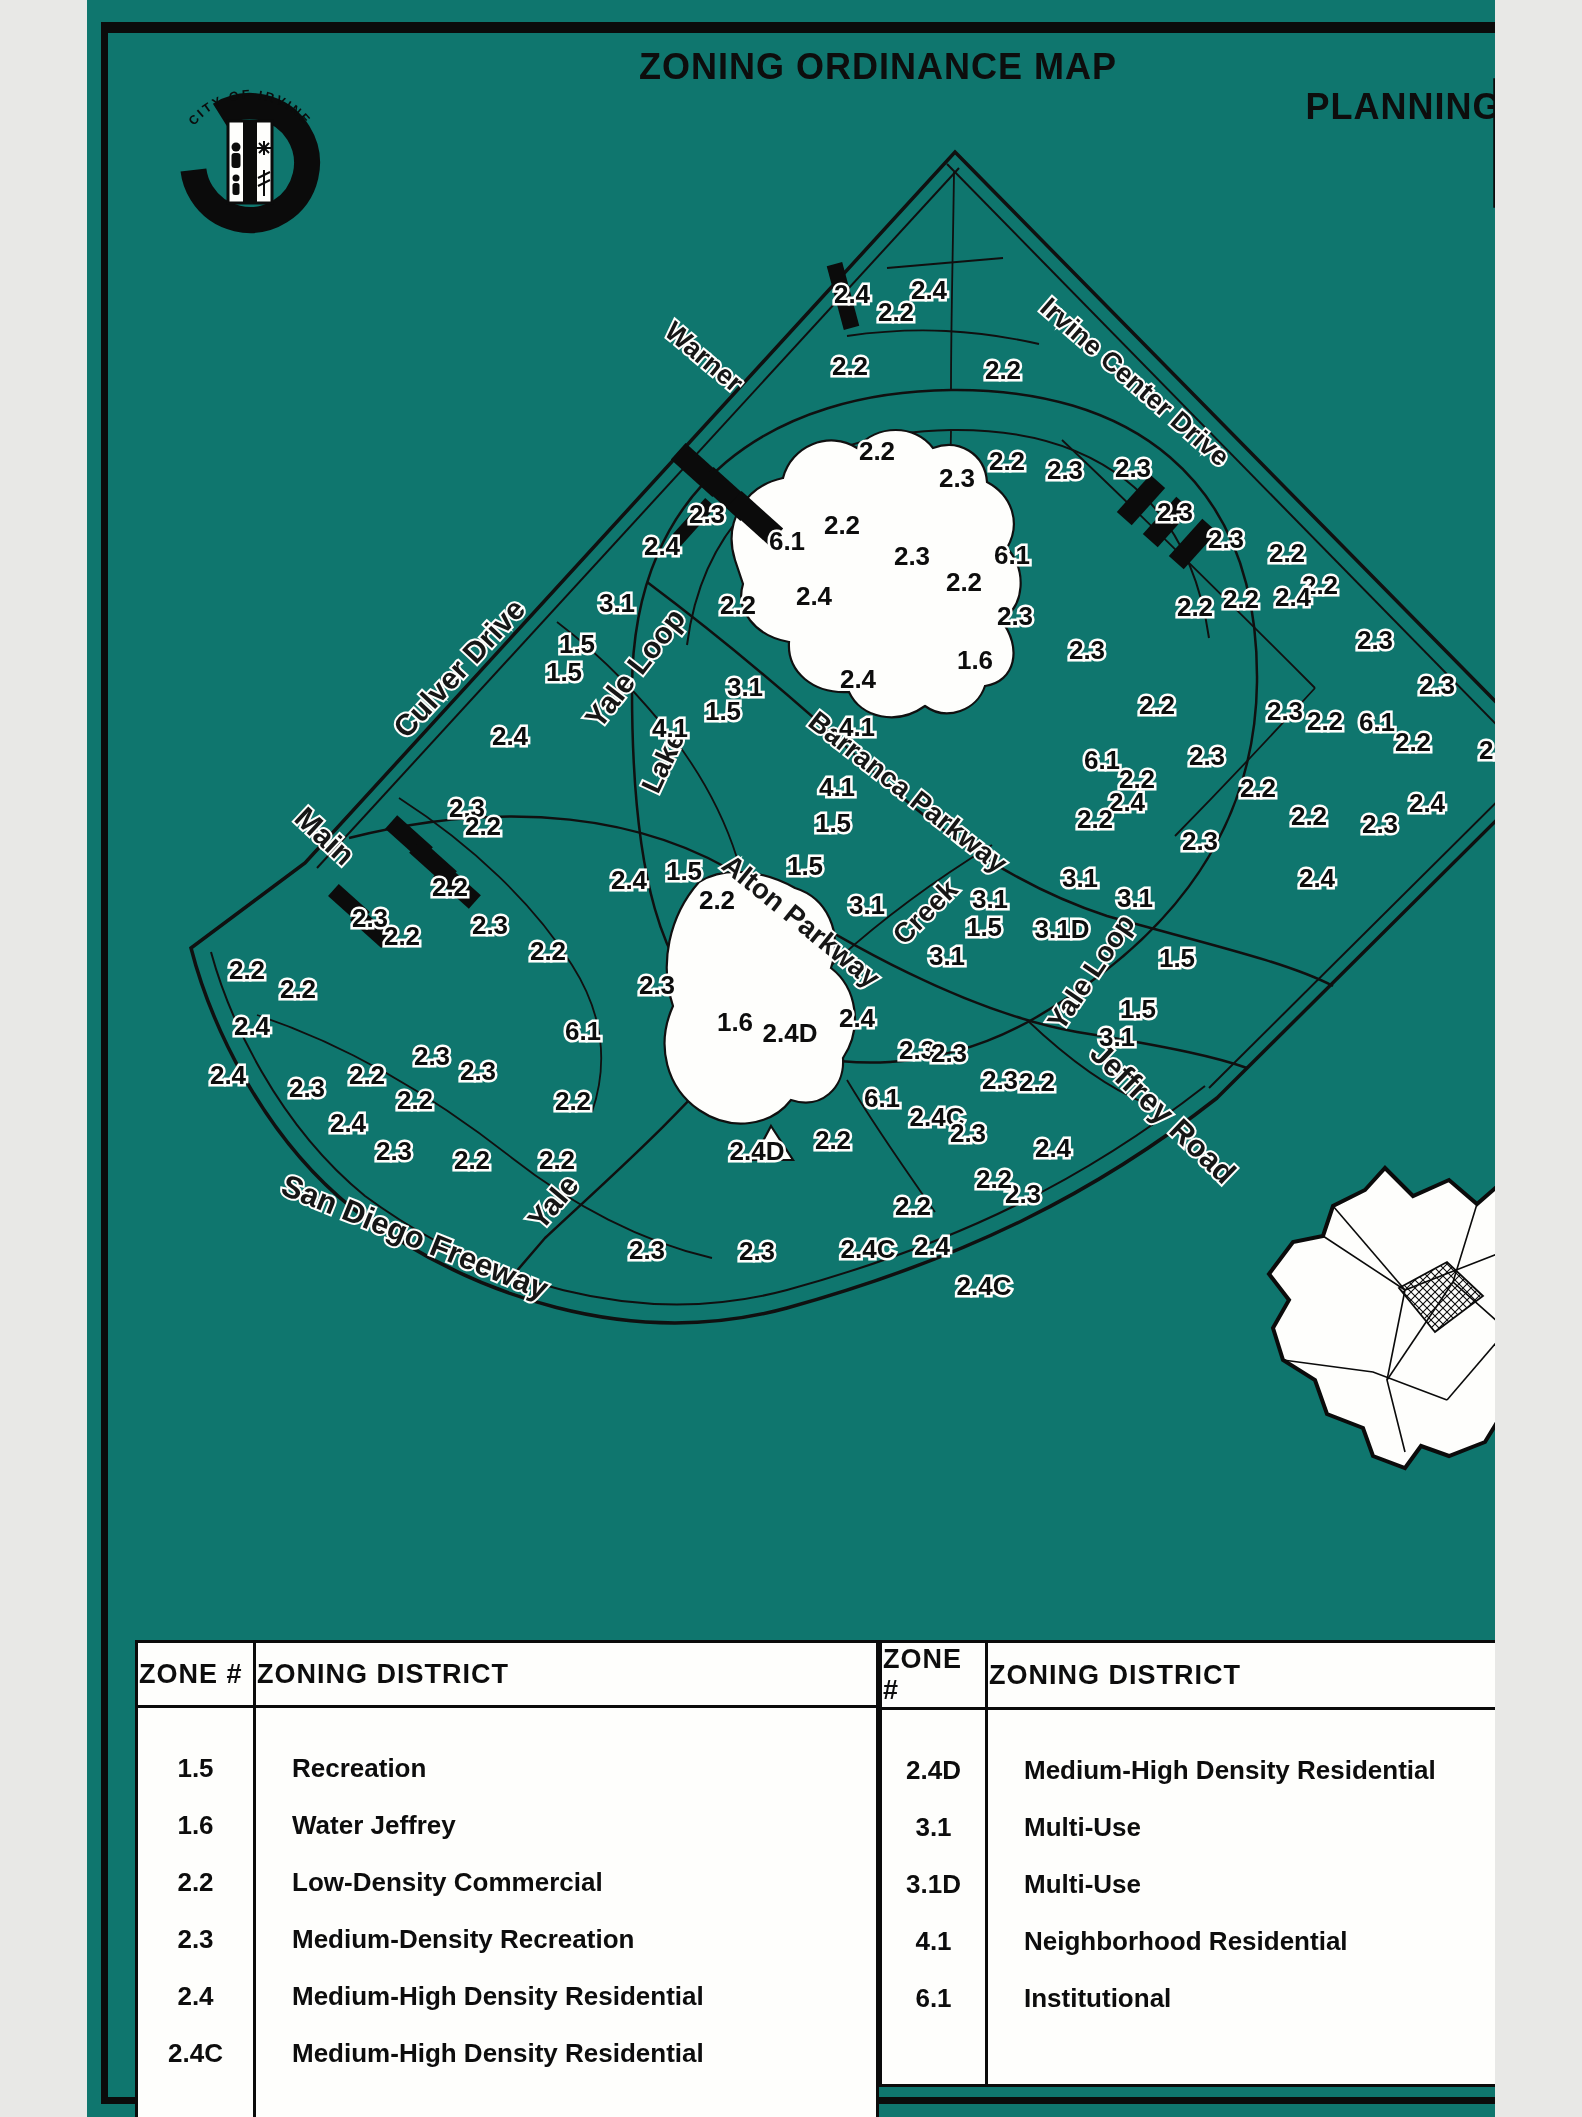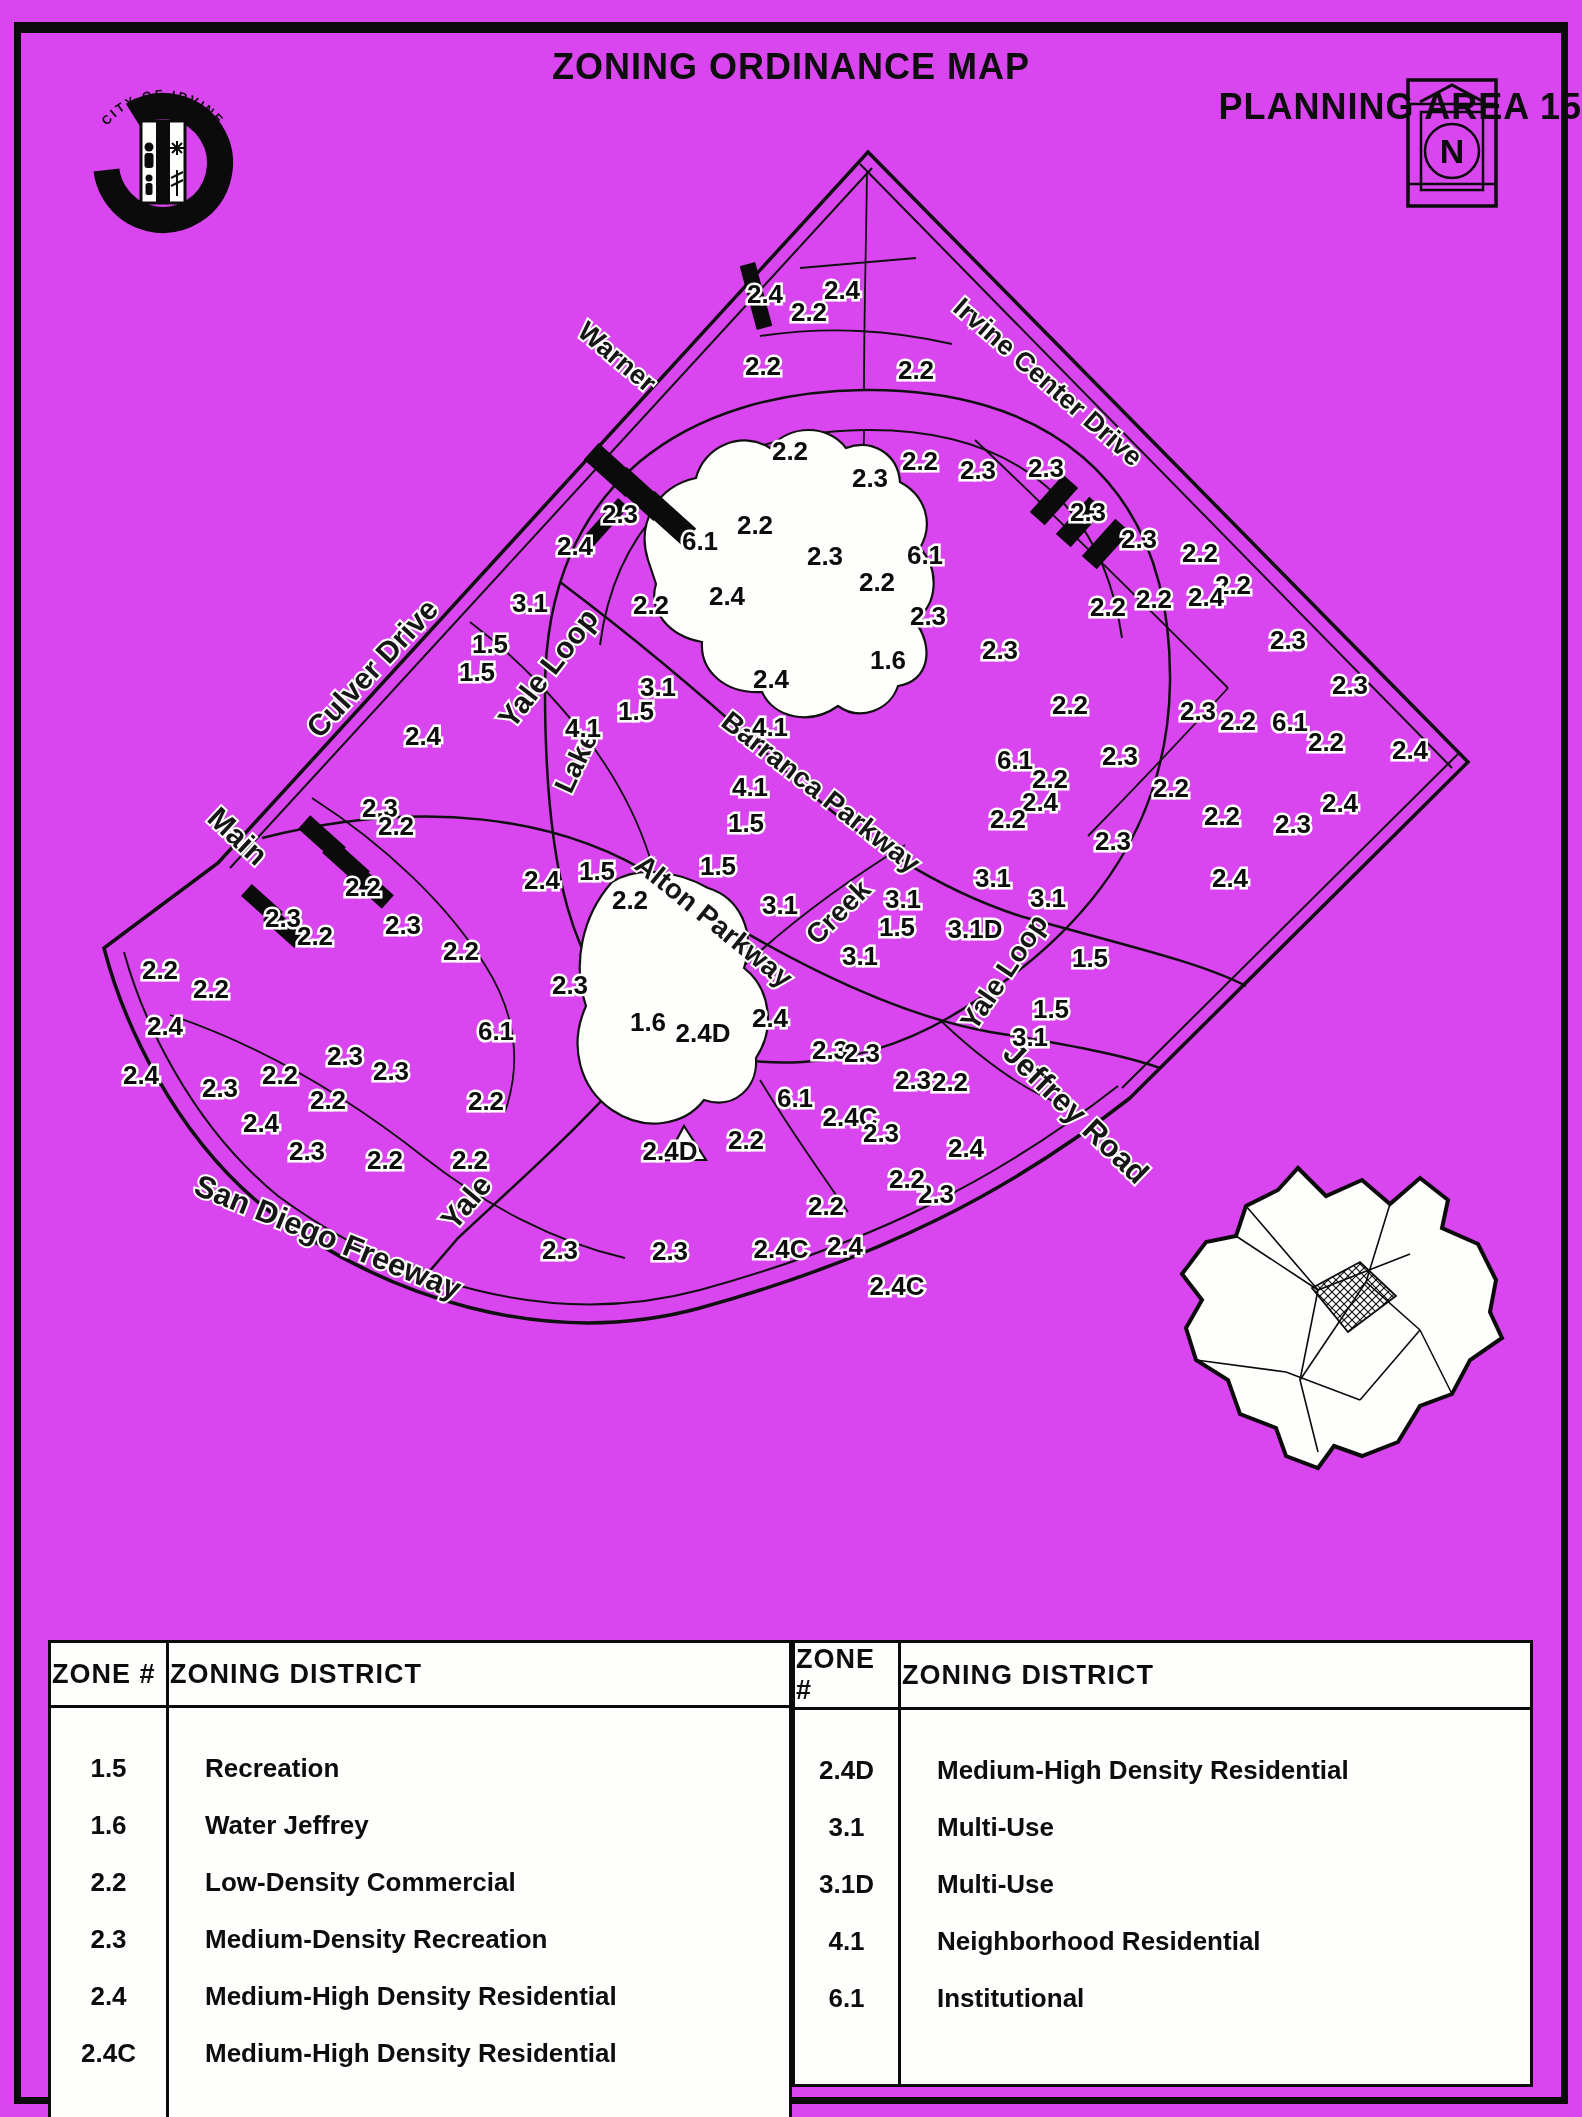--- a/index.html
+++ b/index.html
@@ -1,16 +1,16 @@
 <!DOCTYPE html>
 <html><head>
 <meta charset="utf-8">
 <style>
   html,body{margin:0;padding:0;background:#e8e8e6;}
-  #page{position:relative;width:1582px;height:2117px;background:#d946ef;margin:0 auto;
+  #page{position:relative;width:1408px;height:2117px;background:#0f766e;margin:0 auto;
         font-family:"Liberation Sans",sans-serif;color:#0d0d0d;overflow:hidden;}
   #frame{position:absolute;left:14px;top:22px;width:1540px;height:2064px;
          border:7px solid #0b0b0b;border-top-width:11px;pointer-events:none;}
   
   .title1{position:absolute;left:0;top:46px;width:1582px;text-align:center;
           font-size:36px;font-weight:bold;letter-spacing:1px;}
   .title2{position:absolute;left:0;top:86px;width:1582px;text-align:right;
           font-size:36px;font-weight:bold;letter-spacing:1px;}
   
   svg.layer{position:absolute;left:0;top:0;}

